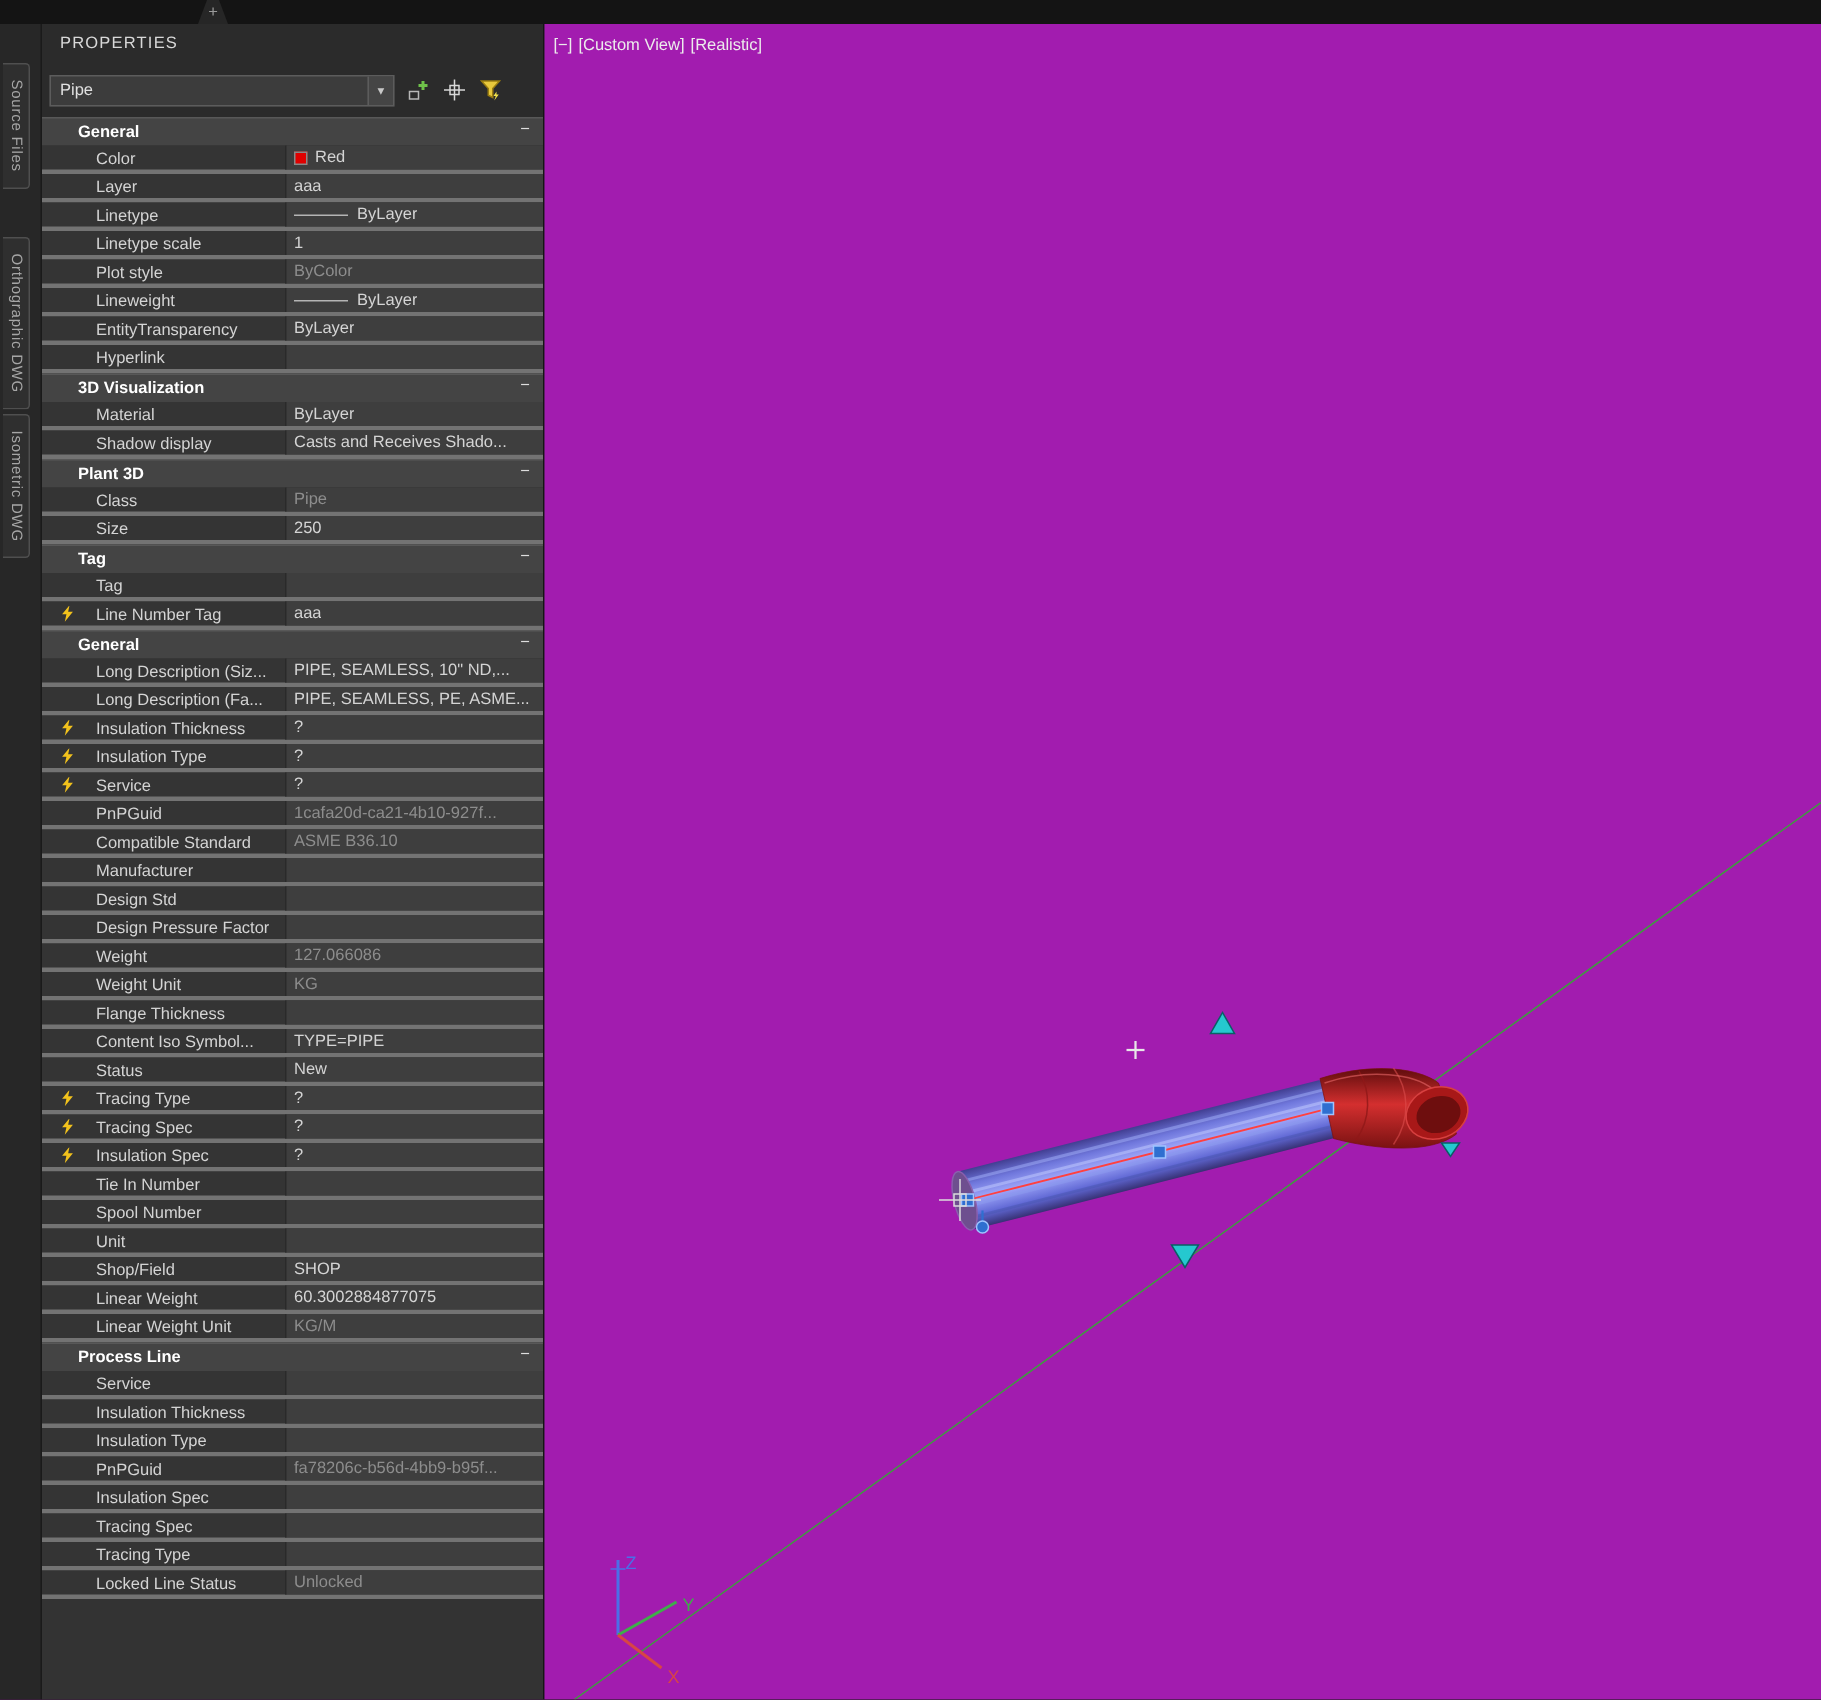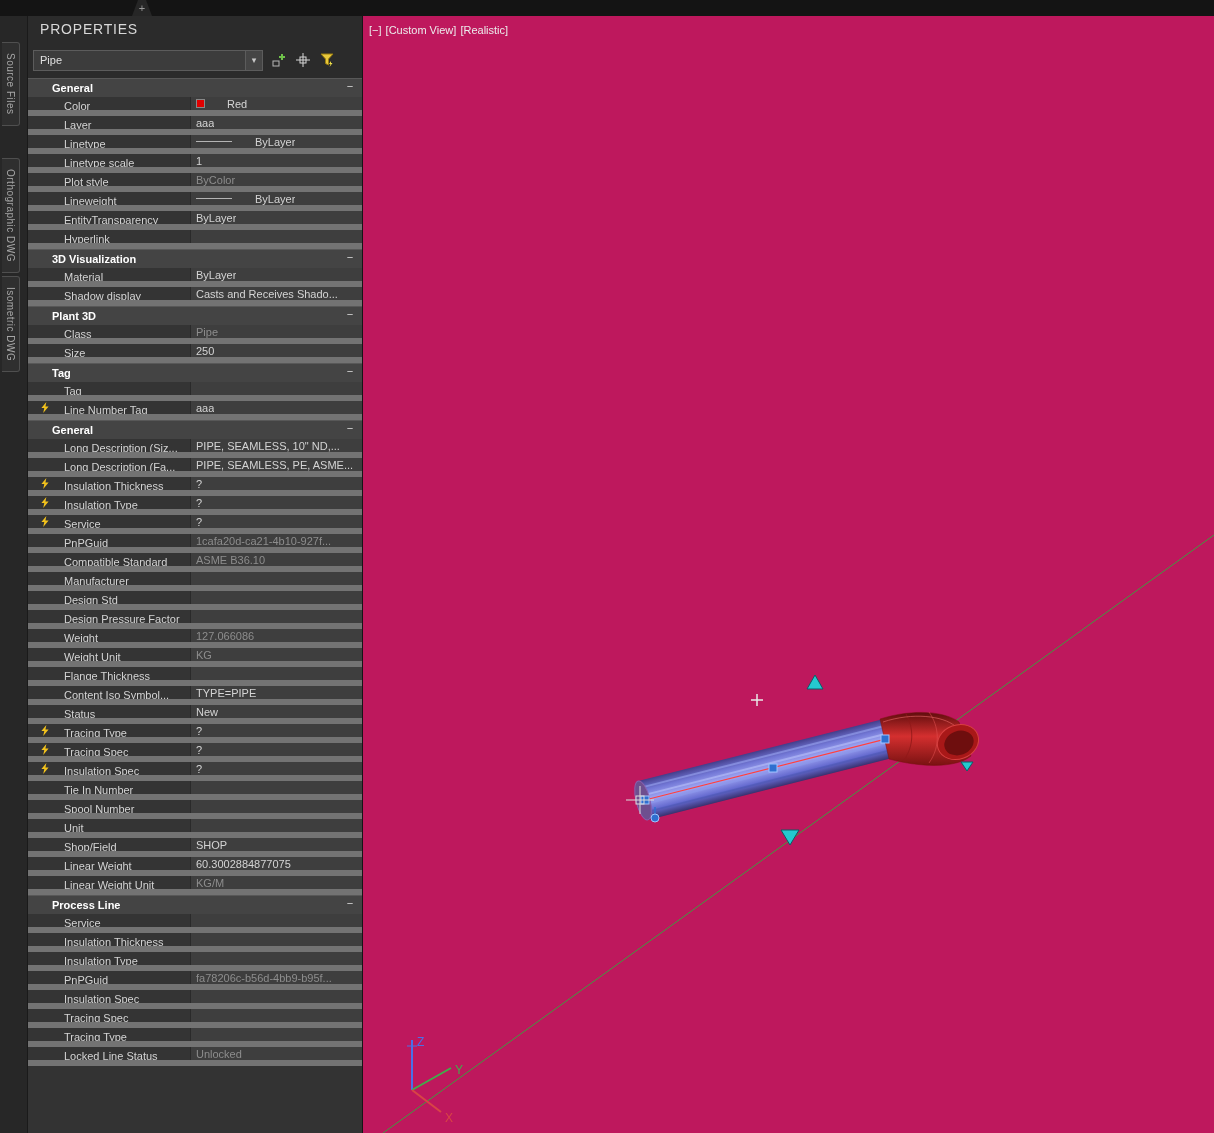--- a/index.html
+++ b/index.html
@@ -26,52 +26,52 @@
     border-left:none; border-radius:0 3px 3px 0; color:#a6a6a6; font-size:10px;
     padding:10px 3px; margin-left:2px; letter-spacing:0.5px; white-space:nowrap; }
   .side-tab.t1 { margin-top:26px; }
   .side-tab.t2 { margin-top:32px; }
   .side-tab.t3 { margin-top:3px; }
 
   
   .palette { width:335px; background:#2d2d2d; display:flex; flex-direction:column;
     border-right:1px solid #151515; }
   .palette-title { height:26px; line-height:26px; padding-left:12px; color:#d8d8d8;
-    font-size:14px; letter-spacing:0.8px; background:#2b2b2b; }
+    font-size:11px; letter-spacing:0.8px; background:#2b2b2b; }
   .palette-toolbar { height:36px; display:flex; align-items:center; padding:0 5px;
     background:#2b2b2b; }
   .combo { width:230px; height:21px; background:#3c3c3c; border:1px solid #5c5c5c;
     display:flex; color:#e0e0e0; font-size:11px; }
   .combo-text { flex:1; line-height:19px; padding-left:6px; overflow:hidden; white-space:nowrap; }
   .combo-arrow { width:17px; border-left:1px solid #5c5c5c; background:#454545;
     color:#c8c8c8; font-size:9px; text-align:center; line-height:19px; }
   .tb-icon { width:16px; height:16px; margin-left:8px; }
 
   .prop-scroll { flex:1; overflow:hidden; background:#333333; }
   .sec-header { height:19px; background:#444444; border-top:1px solid #585858;
     display:flex; align-items:flex-start; }
   .sec-title { flex:1; padding-left:24px; font-size:11px; font-weight:bold; color:#ffffff;
     line-height:18px; }
   .sec-collapse { width:14px; margin-right:5px; text-align:center; color:#dddddd;
     font-size:11px; line-height:14px; }
-  .prow { height:19px; display:flex; border-bottom:6px solid #737373; background:#343434; }
+  .prow { height:19px; display:flex; border-bottom:3px solid #737373; background:#343434; }
   .bolt-cell { width:34px; display:flex; align-items:center; justify-content:center; }
   .bolt { width:9px; height:11px; background:#f2c21c; display:inline-block;
     clip-path:polygon(65% 0%, 10% 55%, 42% 55%, 30% 100%, 90% 40%, 55% 40%); }
   .lbl { width:128px; font-size:11px; color:#d4d4d4; line-height:18px; overflow:hidden;
     white-space:nowrap; padding-left:2px; }
   .val { flex:1; background:#3e3e3e; border-left:1px solid #2a2a2a; padding-left:5px;
-    display:flex; align-items:center; overflow:hidden;gap:17px; }
+    display:flex; align-items:center; overflow:hidden; }
   .vtext { font-size:11px; color:#d4d4d4; white-space:nowrap; overflow:hidden; }
   .vtext.grayed { color:#8d8d8d; }
   .swatch { width:9px; height:9px; border:1px solid #888; margin-right:5px; flex:none; }
   .lineprev { width:36px; height:0; border-top:1px solid #b4b4b4; margin-right:6px; flex:none; }
 
   
-  .viewport { flex:1; position:relative; background:#be185d; }
+  .viewport { flex:1; position:relative; background:#a21caf; }
   .viewport svg.scene { position:absolute; inset:0; width:100%; height:100%; }
   .vp-label { position:absolute; top:8px; left:6px; color:#ececec; font-size:11px;
     z-index:2; white-space:nowrap; }
   .vp-label span { margin-right:1px; }
 </style>
 </head>
 <body>
 
 <div class="tabbar">
   <div class="file-tab">

